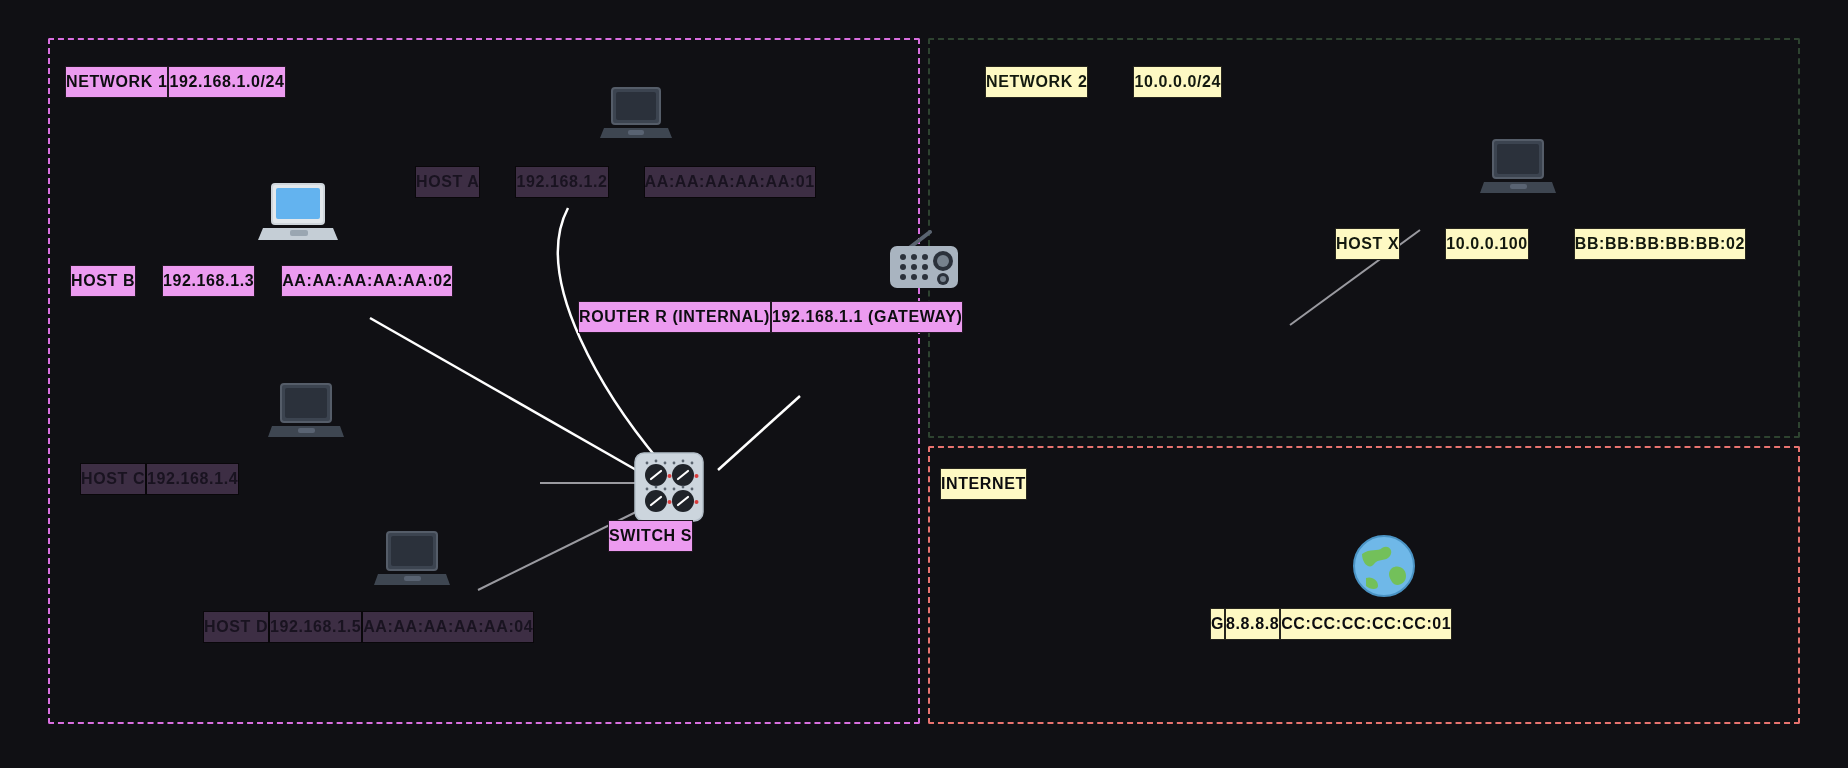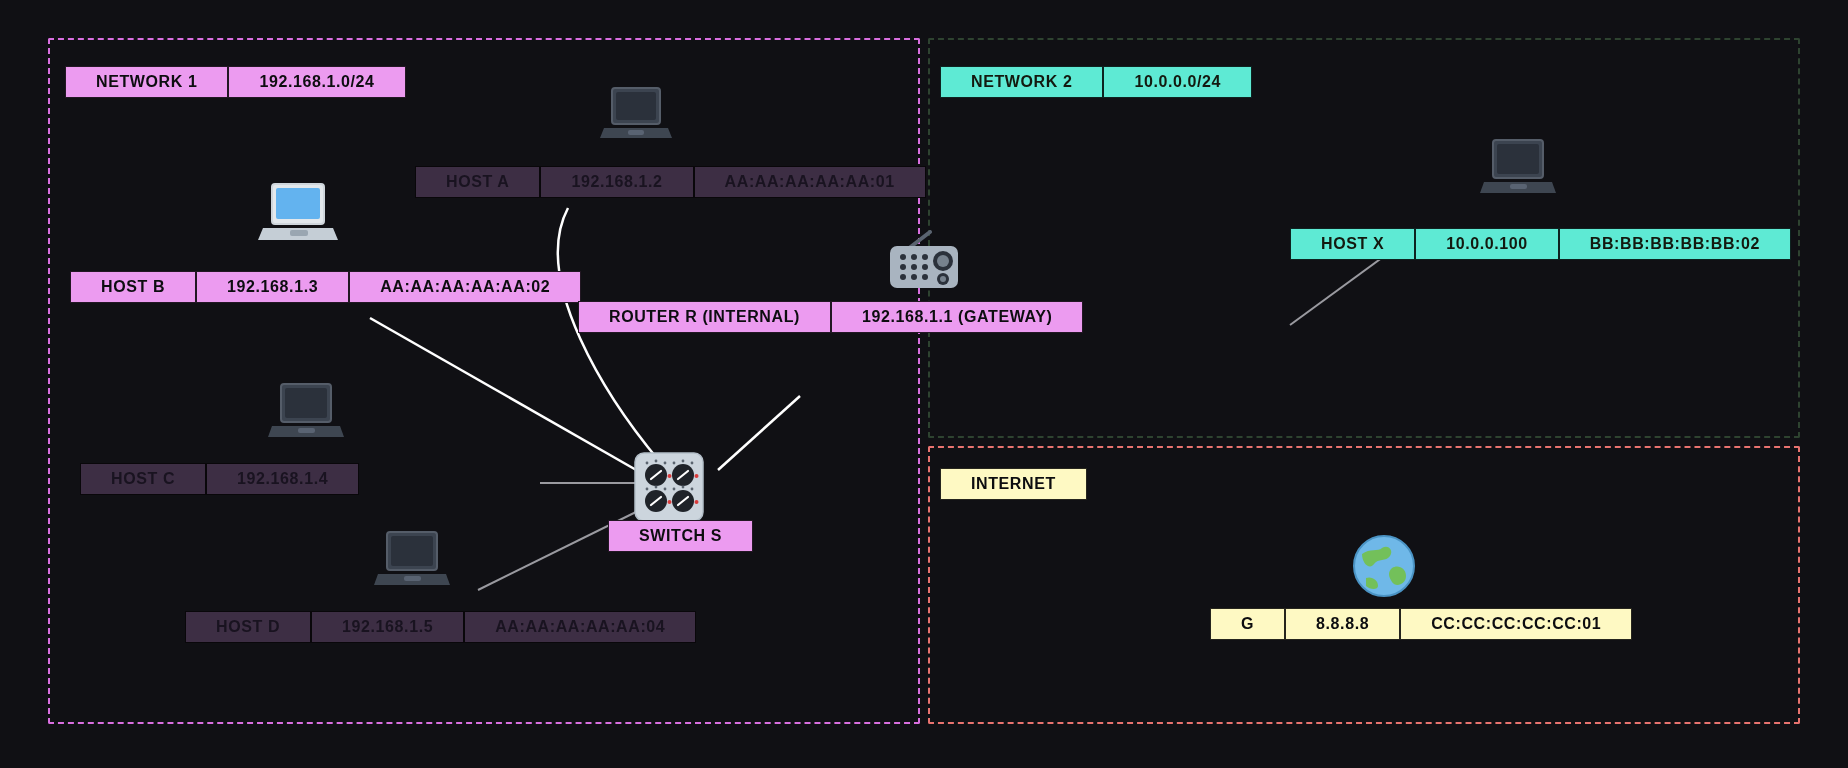--- a/index.html
+++ b/index.html
@@ -16,36 +16,36 @@
   
   .zone { position:absolute; border-style:dashed; border-width:2px; border-radius:2px; }
   .zone.net1 { border-color:#d96fe0; }
   .zone.net2 { border-color:#2e4330; }
   .zone.net-internet { border-color:#e8736f; }
 
   
   .chiprow { position:absolute; display:flex; align-items:stretch; white-space:nowrap; }
   .chip {
     display:flex; align-items:center; justify-content:center;
-    padding:7px 30px;
+    padding:7px 0;
     font-weight:700;
     font-size:16px;
     letter-spacing:0.6px;
     line-height:1;
     border:1px solid rgba(0,0,0,.85);
     font-family:"Liberation Sans", sans-serif;
   }
   
   .chiprow.hl .chip { background:#ec9bf0; color:#0d0d10; }
   
   .chiprow.dim .chip { background:#3d2e44; color:#191320; }
   
   .chiprow.grn .chip { background:#9ced8e; color:#0d0d10; }
   
-  .chiprow.dimgrn .chip { background:#5eead4; color:#13190f; }
+  .chiprow.dimgrn .chip { background:#fef9c3; color:#13190f;margin-left:45px; }
   
   .chiprow.red .chip { background:#fef9c3; color:#0d0d10; }
 
   
   .icon {
     position:absolute;
     display:flex; align-items:center; justify-content:center;
     line-height:1;
     user-select:none;
   }
@@ -84,35 +84,35 @@
   </div>
 
   <div class="icon" style="left:598px; top:84px; width:76px; height:62px;">
     <svg width="76" height="62" viewBox="0 0 76 62">
       <rect x="14" y="4" width="48" height="36" rx="3" fill="#3c4450" stroke="#555d69" stroke-width="2"></rect>
       <rect x="18" y="8" width="40" height="28" rx="2" fill="#2b313b"></rect>
       <path d="M6 44 H70 L74 54 H2 Z" fill="#3e4651"></path>
       <rect x="30" y="46" width="16" height="5" rx="2" fill="#596372"></rect>
     </svg>
   </div>
-  <div class="chiprow dim" style="left:415px; top:166px;">
+  <div class="chiprow dim" style="left:415px; top:166px;gap:35px;">
     <span class="chip">HOST A</span>
     <span class="chip">192.168.1.2</span>
     <span class="chip">AA:AA:AA:AA:AA:01</span>
   </div>
 
   <div class="icon" style="left:256px; top:180px; width:84px; height:68px;">
     <svg width="84" height="68" viewBox="0 0 84 68">
       <rect x="16" y="4" width="52" height="40" rx="3" fill="#e3e8ec" stroke="#cfd6dc" stroke-width="2"></rect>
       <rect x="20" y="8" width="44" height="31" rx="2" fill="#63b3ef"></rect>
       <path d="M7 48 H77 L82 60 H2 Z" fill="#c5ced6"></path>
       <rect x="34" y="50" width="18" height="6" rx="2" fill="#9aa6b1"></rect>
     </svg>
   </div>
-  <div class="chiprow hl" style="left:70px; top:271px;">
+  <div class="chiprow hl" style="left:70px; top:265px;gap:26px;">
     <span class="chip">HOST B</span>
     <span class="chip">192.168.1.3</span>
     <span class="chip">AA:AA:AA:AA:AA:02</span>
   </div>
 
   <div class="icon" style="left:266px; top:380px; width:80px; height:64px;">
     <svg width="80" height="64" viewBox="0 0 80 64">
       <rect x="15" y="4" width="50" height="38" rx="3" fill="#3c4450" stroke="#555d69" stroke-width="2"></rect>
       <rect x="19" y="8" width="42" height="30" rx="2" fill="#2b313b"></rect>
       <path d="M6 46 H74 L78 57 H2 Z" fill="#3e4651"></path>
@@ -125,21 +125,21 @@
   </div>
 
   <div class="icon" style="left:372px; top:528px; width:80px; height:64px;">
     <svg width="80" height="64" viewBox="0 0 80 64">
       <rect x="15" y="4" width="50" height="38" rx="3" fill="#3c4450" stroke="#555d69" stroke-width="2"></rect>
       <rect x="19" y="8" width="42" height="30" rx="2" fill="#2b313b"></rect>
       <path d="M6 46 H74 L78 57 H2 Z" fill="#3e4651"></path>
       <rect x="32" y="48" width="17" height="5" rx="2" fill="#596372"></rect>
     </svg>
   </div>
-  <div class="chiprow dim" style="left:185px; top:611px;">
+  <div class="chiprow dim" style="left:203px; top:611px;">
     <span class="chip">HOST D</span>
     <span class="chip">192.168.1.5</span>
     <span class="chip">AA:AA:AA:AA:AA:04</span>
   </div>
 
   <div class="icon" style="left:630px; top:448px; width:78px; height:78px;">
     <svg width="78" height="78" viewBox="0 0 78 78">
       <rect x="5" y="5" width="68" height="68" rx="9" fill="#ccd5dd" stroke="#b3bec8" stroke-width="1.5"></rect>
       <g fill="#1f2329">
         <circle cx="26" cy="27" r="11"></circle>

